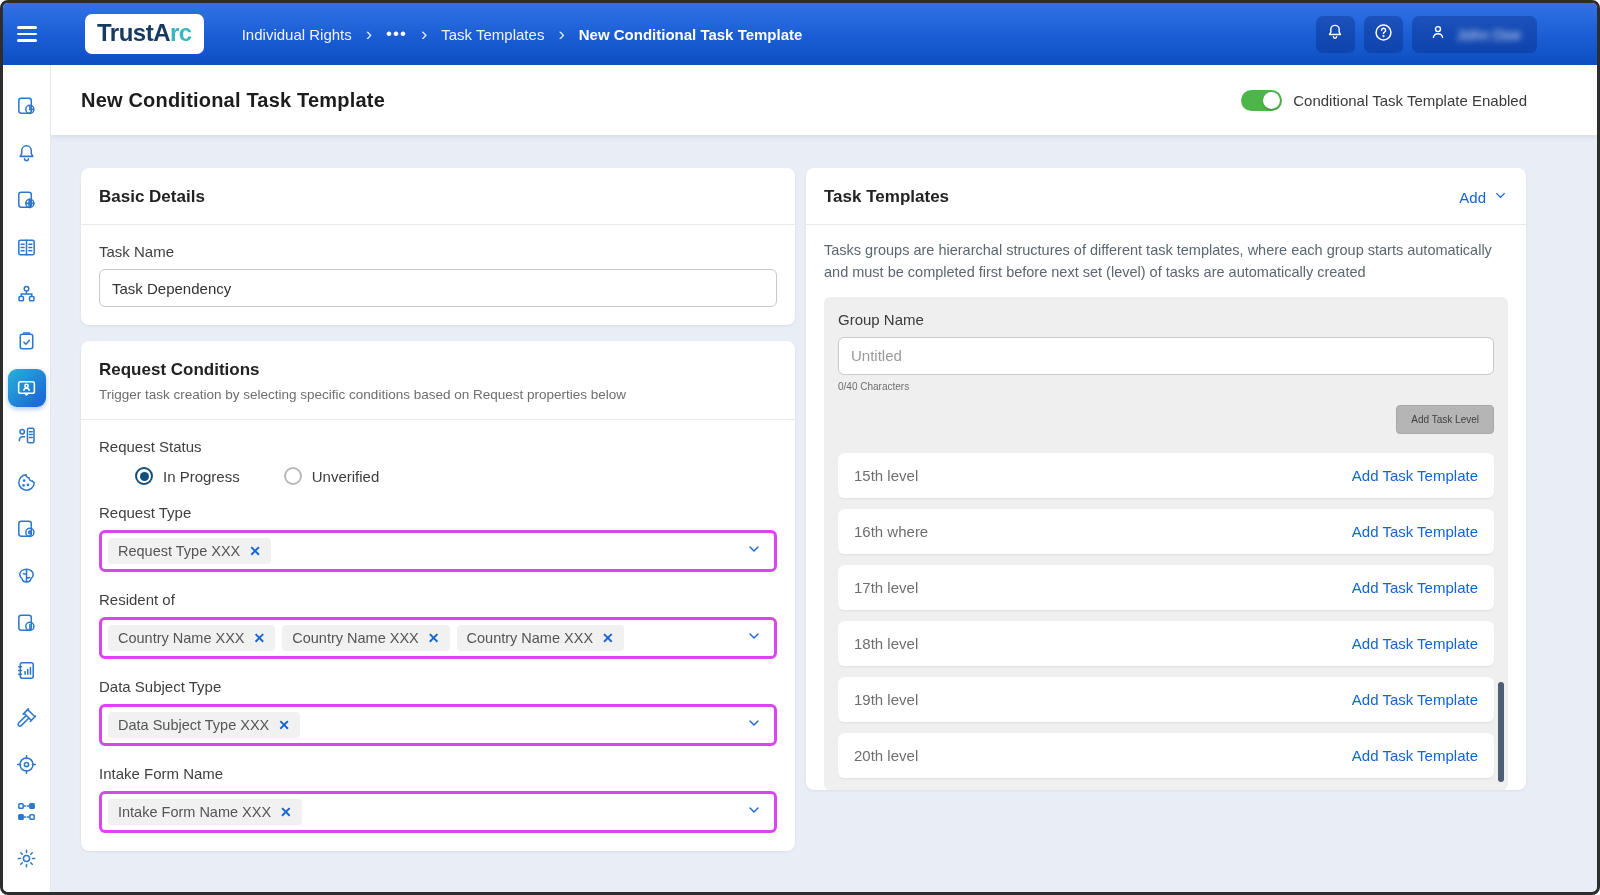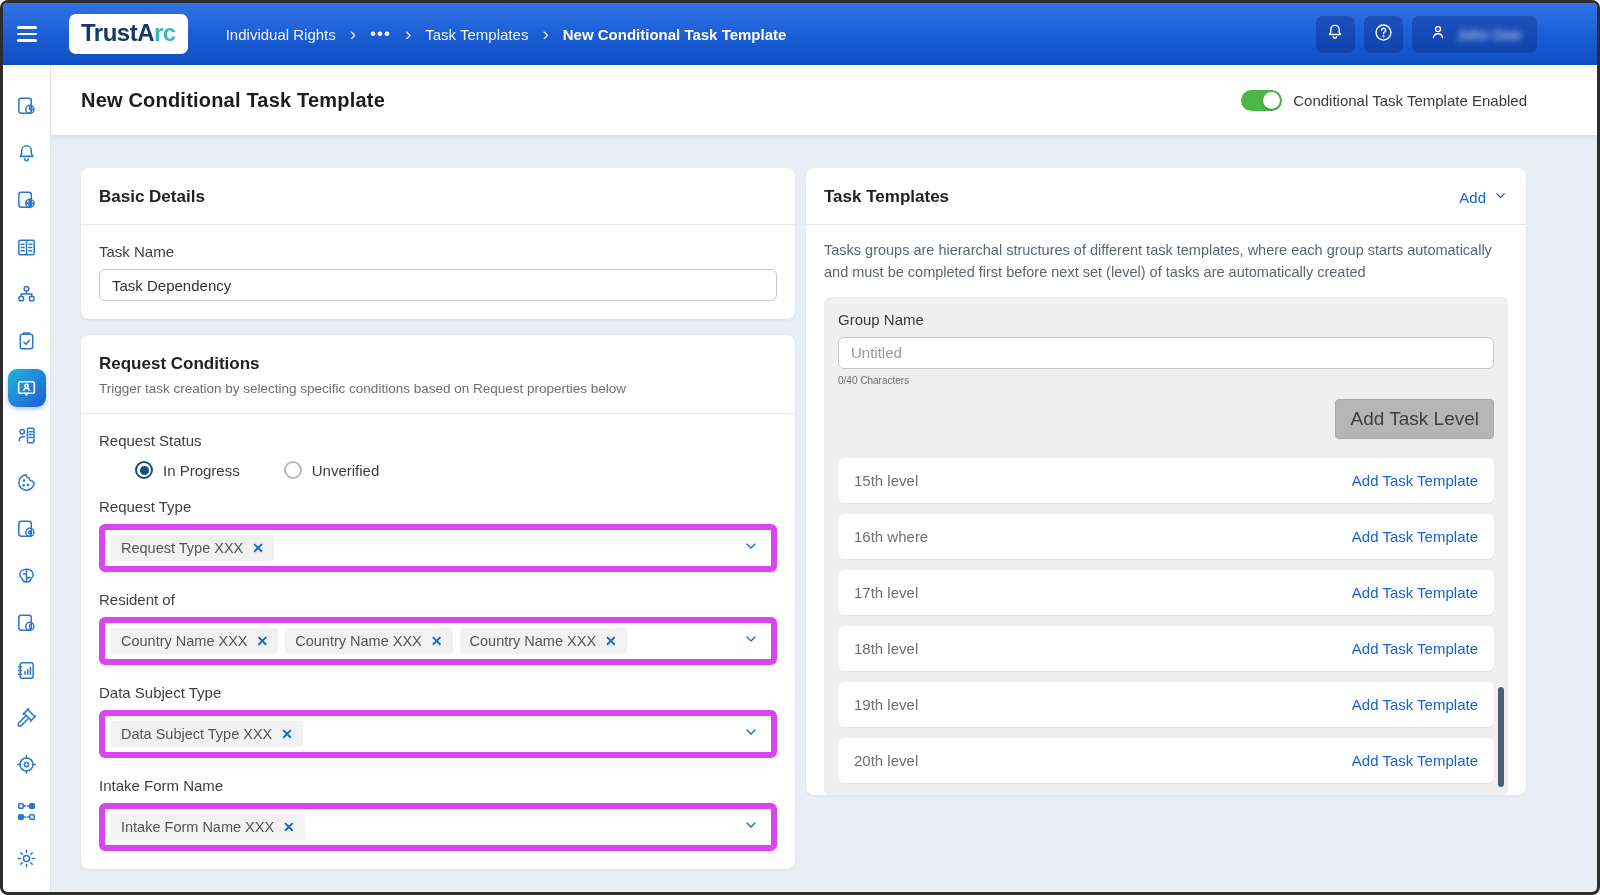--- a/index.html
+++ b/index.html
@@ -3,21 +3,21 @@
 <meta charset="utf-8">
 <style>
   * { margin:0; padding:0; box-sizing:border-box; }
   html,body { width:1600px; height:895px; background:#fff; font-family:"Liberation Sans", sans-serif; }
   .frame { position:relative; width:1600px; height:895px; border:3px solid #2d2d2d; border-radius:8px; overflow:hidden; background:#e9eef6; }
 
   
   .navbar { position:absolute; top:0; left:0; right:0; height:62px; background:linear-gradient(180deg,#3173e6 0%,#1a5cd3 55%,#0d4fc2 100%); display:flex; align-items:center; padding:0 60px 0 0; z-index:30; }
   .hamburger { width:48px; height:62px; display:flex; flex-direction:column; justify-content:center; align-items:center; gap:4px; cursor:pointer; }
   .hamburger span { width:20px; height:2.5px; background:#fff; border-radius:2px; }
-  .logo-box { margin-left:18px; background:#fff; border-radius:7px; padding:5px 12px 7px; font-size:24px; font-weight:700; letter-spacing:-0.5px; }
+  .logo-box { margin-left:34px; background:#fff; border-radius:7px; padding:5px 12px 7px; font-size:24px; font-weight:700; letter-spacing:-0.5px; }
   .logo-dark { color:#173a63; }
   .logo-teal { color:#39b7bd; }
   .crumbs { display:flex; align-items:center; margin-left:38px; gap:14px; }
   .crumb { color:rgba(255,255,255,0.93); font-size:15px; cursor:pointer; }
   .crumb.current { font-weight:700; color:#fff; }
   .crumb-sep { color:rgba(255,255,255,0.85); font-size:19px; line-height:1; padding-bottom:2px; }
   .crumb-ellipsis { color:#fff; font-size:17px; letter-spacing:1px; cursor:pointer; }
   .nav-right { margin-left:auto; display:flex; align-items:center; gap:9px; }
   .nav-btn { background:rgba(8,38,120,0.35); border-radius:7px; height:37px; display:flex; align-items:center; justify-content:center; cursor:pointer; }
   .nav-btn.square { width:39px; }
@@ -43,45 +43,45 @@
   .card { background:#fff; border-radius:8px; box-shadow:0 1px 3px rgba(25,40,70,.08); }
   .col-left { width:714px; display:flex; flex-direction:column; gap:16px; flex:0 0 auto; }
   .col-right { width:720px; flex:0 0 auto; }
 
   .card-head { padding:19px 18px 17px; border-bottom:1px solid #e9e9e9; display:flex; align-items:flex-start; }
   .card-title { font-size:17px; font-weight:700; color:#222; }
   .card-sub { font-size:13.5px; color:#6e6e6e; margin-top:7px; }
   .card-body { padding:18px; }
 
   .field-label { font-size:15px; color:#3f3f3f; display:block; margin-bottom:9px; }
-  .text-input { width:100%; height:32px; border:1px solid #c9c9c9; border-radius:6px; padding:0 12px; font-size:15px; color:#333; font-family:inherit; outline:none; background:#fff; }
+  .text-input { width:100%; height:38px; border:1px solid #c9c9c9; border-radius:6px; padding:0 12px; font-size:15px; color:#333; font-family:inherit; outline:none; background:#fff; }
   .text-input::placeholder { color:#9a9a9a; }
 
   .radio-row { display:flex; align-items:center; gap:44px; margin:12px 0 2px 4px;padding-left:32px; }
   .radio { display:flex; align-items:center; gap:10px; cursor:pointer; font-size:15px; color:#3d3d3d; }
   .rb { width:18px; height:18px; border-radius:50%; border:2px solid #b9b9b9; background:#fff; flex:0 0 auto; }
   .rb.checked { border-color:#134f7c; position:relative; }
   .rb.checked::after { content:""; position:absolute; inset:2.5px; border-radius:50%; background:#134f7c; }
 
   .form-group { margin-top:19px; }
   .form-group:first-child { margin-top:0; }
-  .select-box { width:100%; min-height:40px; border:6px solid #d946ef; border-radius:6px; display:flex; align-items:center; gap:7px; padding:5px 38px 5px 6px; position:relative; cursor:pointer; background:#fff; }
+  .select-box { width:100%; min-height:40px; border:3px solid #d946ef; border-radius:6px; display:flex; align-items:center; gap:7px; padding:5px 38px 5px 6px; position:relative; cursor:pointer; background:#fff; }
   .select-box .chev { position:absolute; right:12px; top:50%; transform:translateY(-50%); }
   .chip { background:#f1f1f1; border-radius:4px; padding:5px 10px; display:flex; align-items:center; gap:9px; font-size:14.5px; color:#555; }
   .chip-x { color:#1464d2; font-weight:700; font-size:14px; cursor:pointer; line-height:1; }
 
   
   .tt-head { justify-content:space-between; align-items:center; display:flex; }
   .add-link { color:#1464d2; font-size:15px; display:flex; align-items:center; gap:7px; cursor:pointer; }
   .tt-desc { padding:15px 18px 13px; font-size:14.5px; color:#5c6670; line-height:1.5; }
   .group-panel { margin:0 18px 18px; background:#efefef; border-radius:6px; padding:14px 14px 12px; position:relative; }
   .group-label { font-size:15px; color:#3b3b3b; display:block; margin-bottom:9px; }
   .char-count { font-size:10px; color:#6f6f6f; margin-top:6px; }
   .btn-row { display:flex; justify-content:flex-end; margin:13px 0 10px; }
-  .btn-disabled { background:#b5b5b5; color:#3f3f3f; font-size:19px; padding:8px 14px; border-radius:4px; border:1px solid #a8a8a8; cursor:default; }
+  .btn-disabled { background:#b5b5b5; color:#3f3f3f; font-size:10px; padding:8px 14px; border-radius:4px; border:1px solid #a8a8a8; cursor:default; }
   .levels { display:flex; flex-direction:column; gap:11px; margin-top:19px; }
   .level-row { background:#fff; border-radius:6px; height:45px; display:flex; align-items:center; justify-content:space-between; padding:0 16px; box-shadow:0 1px 2px rgba(0,0,0,.06); }
   .level-label { font-size:15px; color:#6e6e6e; }
   .level-action { font-size:15px; color:#1464d2; cursor:pointer; }
   .scroll-thumb { position:absolute; right:4px; bottom:8px; width:6px; height:100px; background:#4c5f75; border-radius:3px; }
 </style>
 </head>
 <body>
 
 <div class="frame">

